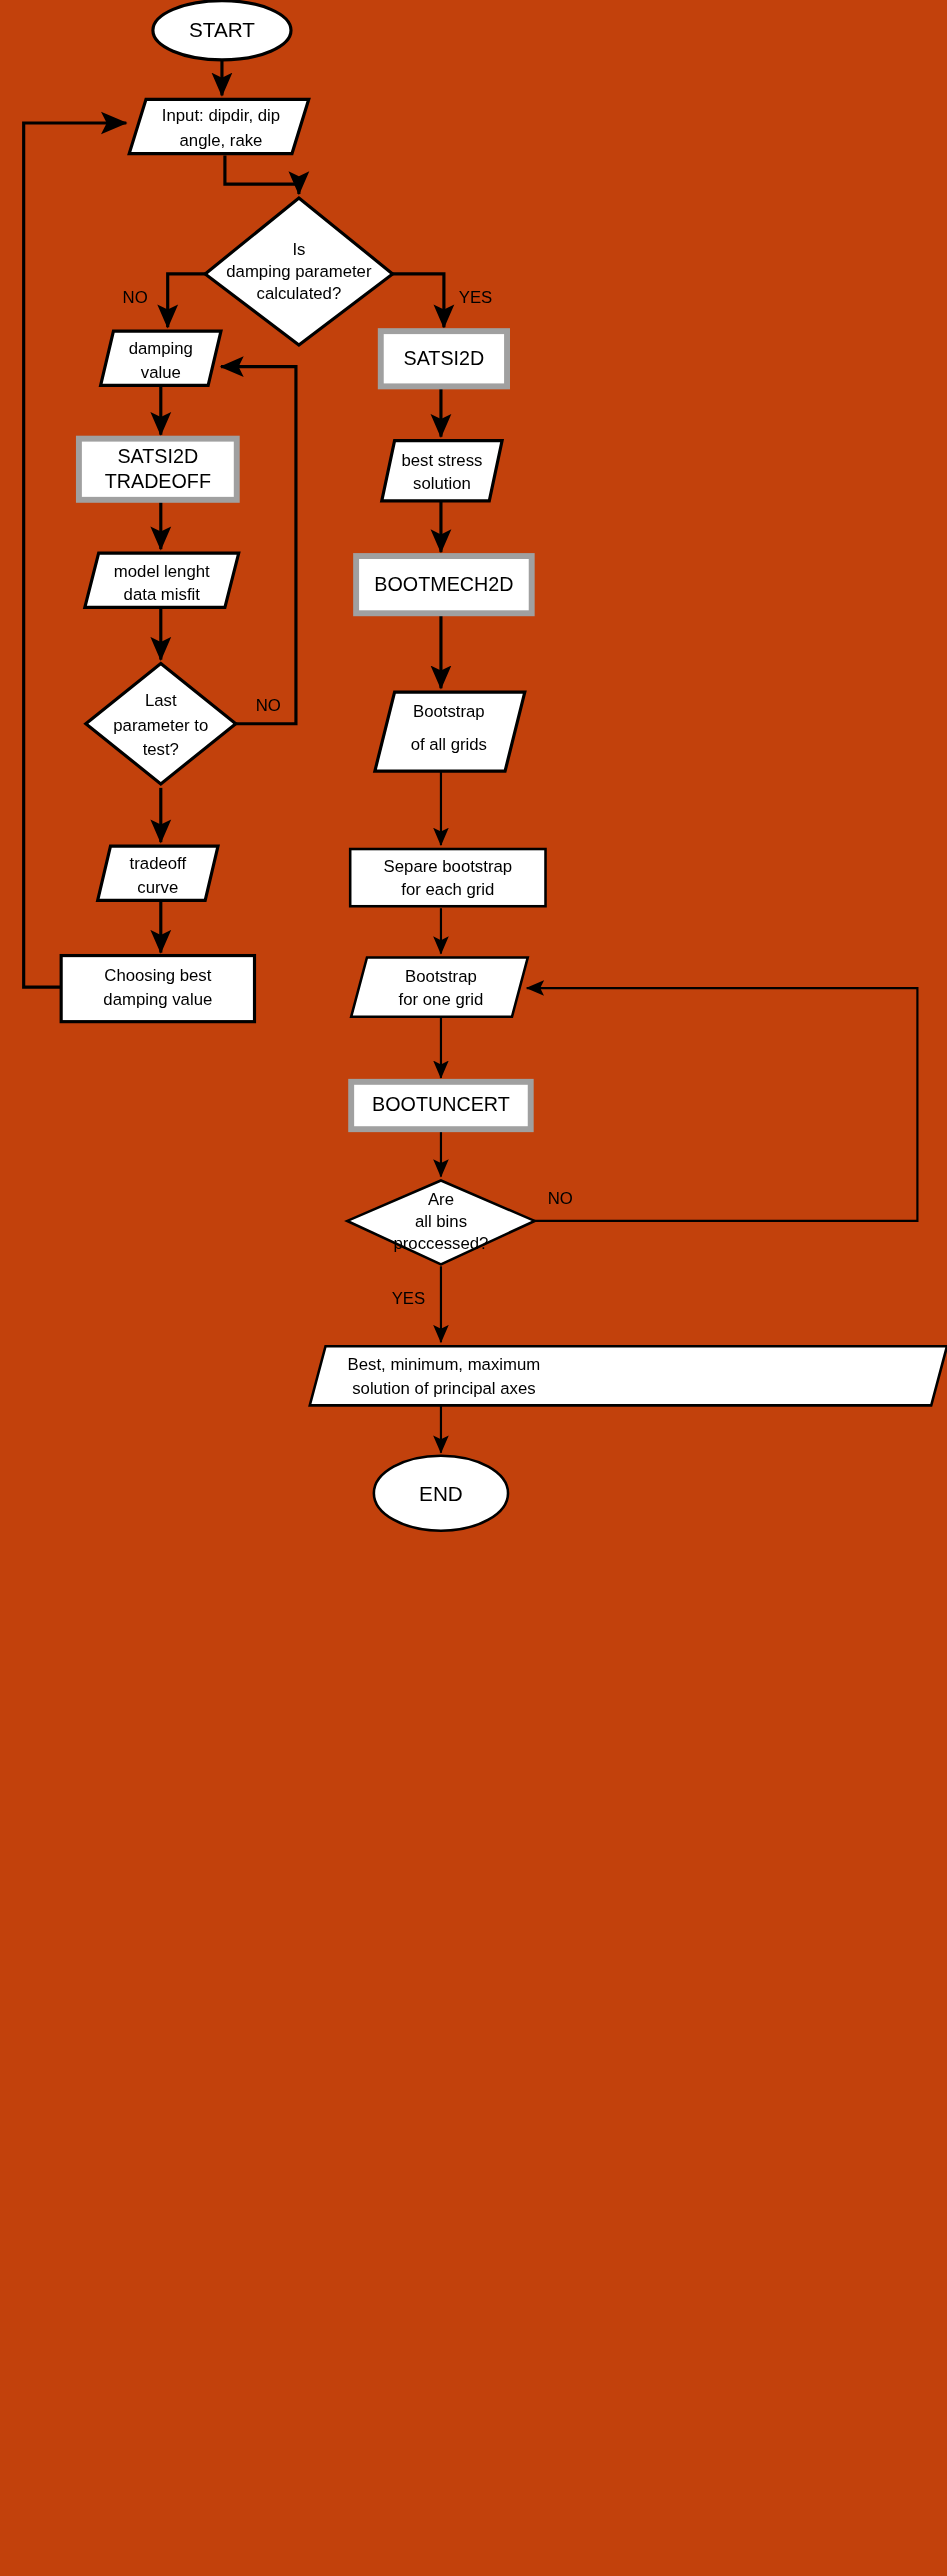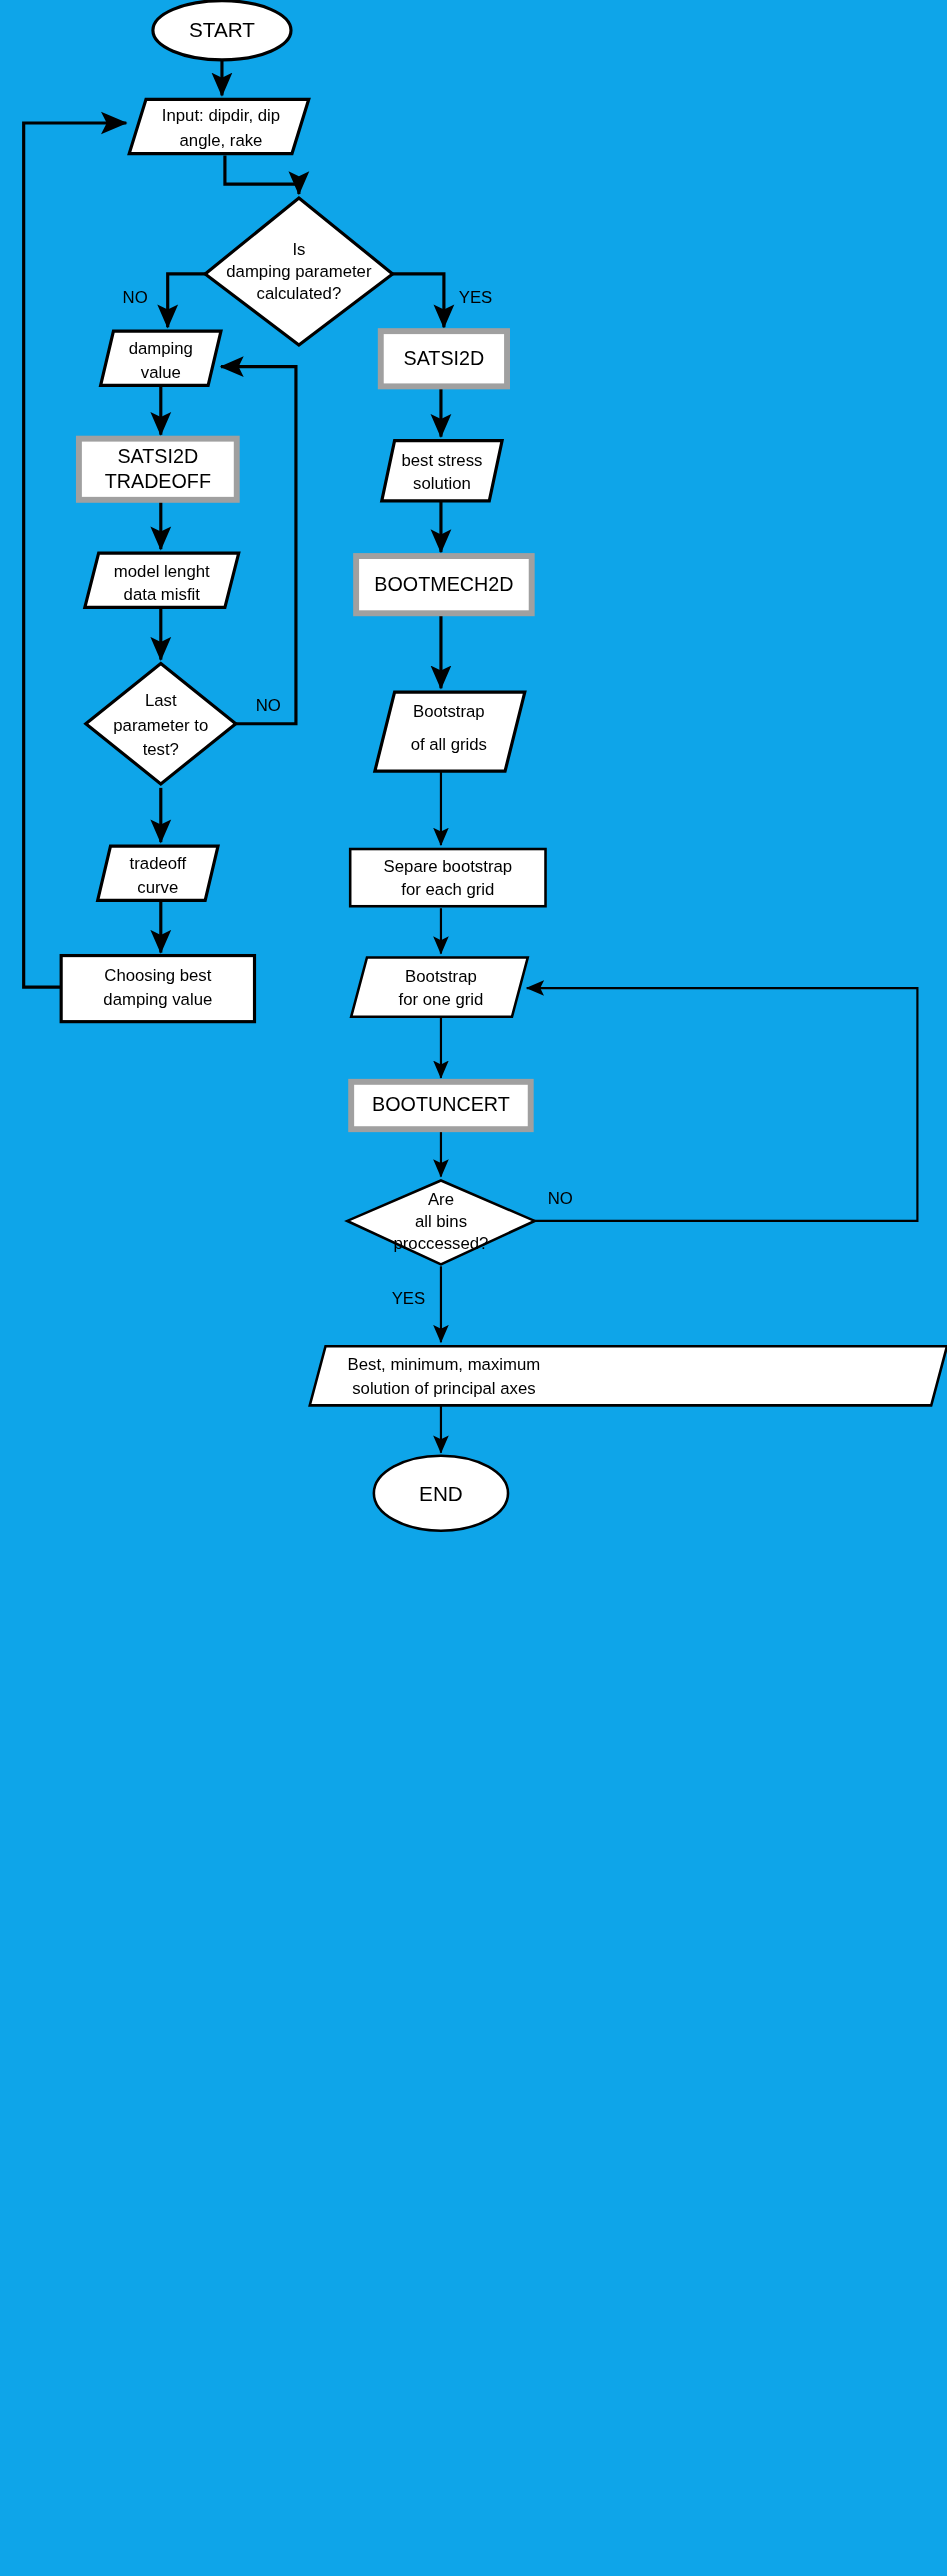--- a/index.html
+++ b/index.html
@@ -10,21 +10,21 @@
   body {
     width: 947px;
     height: 2576px;
     overflow: hidden;
     font-family: "Liberation Sans", sans-serif;
   }
   #flowchart-root {
     position: relative;
     width: 947px;
     height: 2576px;
-    background: #0ea5e9;
+    background: #c2410c;
   }
   svg#flow-svg {
     display: block;
     width: 947px;
     height: 2576px;
   }
   .node-shape {
     fill: #ffffff;
     stroke: #000000;
     stroke-width: 3.2;

